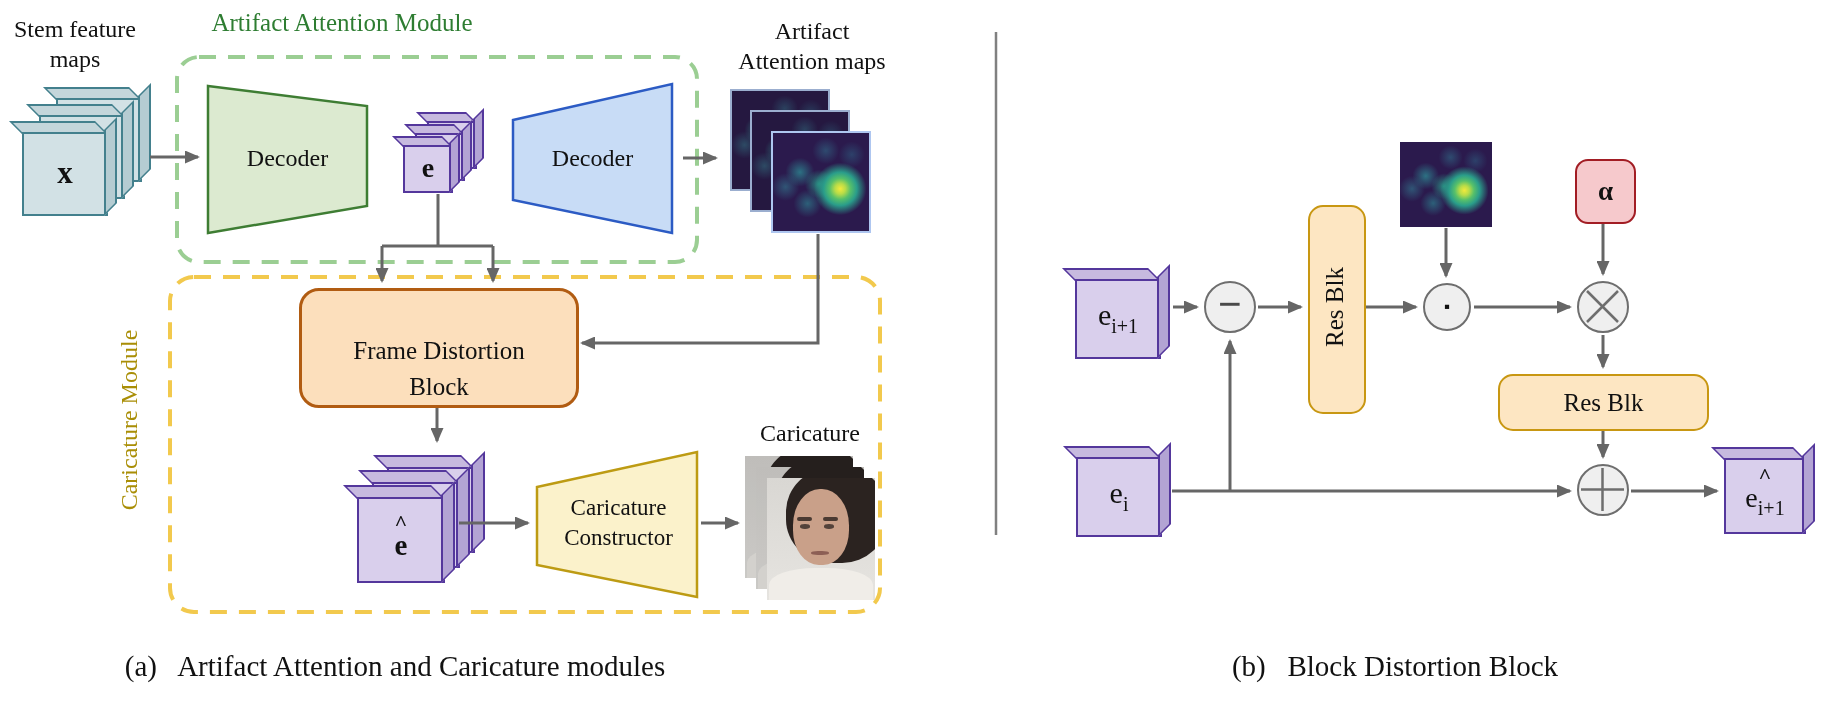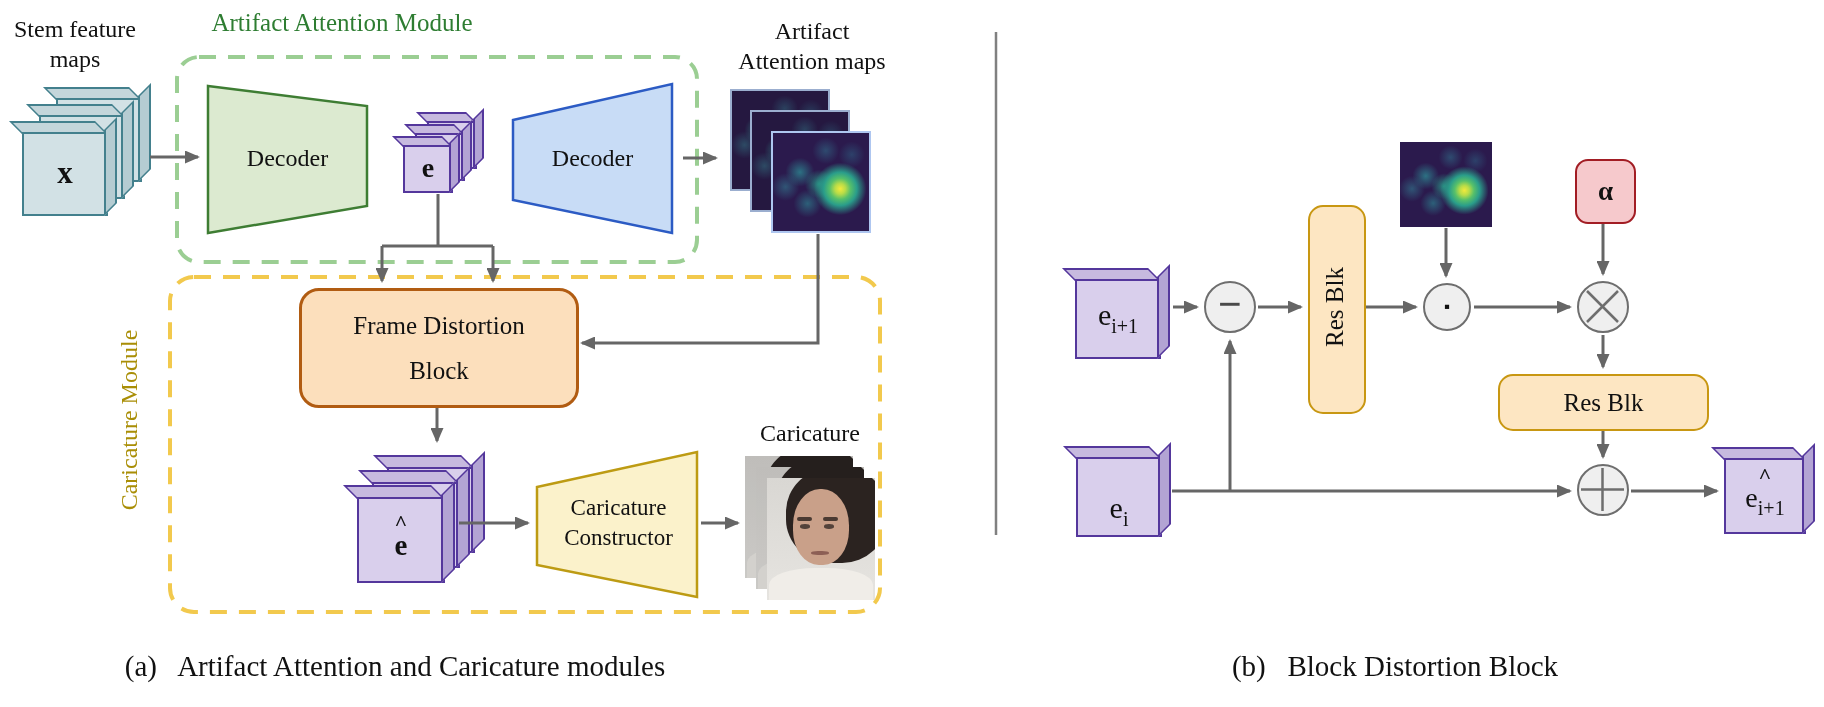--- a/index.html
+++ b/index.html
@@ -26,21 +26,21 @@
   .heatmap{background:
     radial-gradient(circle at 70% 57%, #f2ea3c 0%, #b8dc48 6%, #57c06a 12%, #2a9d8a 19%, rgba(42,157,138,0) 30%),
     radial-gradient(circle at 48% 52%, rgba(42,157,138,.85) 0%, rgba(42,157,138,0) 20%),
     radial-gradient(circle at 28% 40%, rgba(45,135,145,.8) 0%, rgba(45,135,145,0) 16%),
     radial-gradient(circle at 36% 72%, rgba(45,125,140,.7) 0%, rgba(45,125,140,0) 15%),
     radial-gradient(circle at 13% 55%, rgba(50,110,135,.7) 0%, rgba(50,110,135,0) 14%),
     radial-gradient(circle at 55% 18%, rgba(48,100,130,.65) 0%, rgba(48,100,130,0) 14%),
     radial-gradient(circle at 82% 22%, rgba(46,90,125,.6) 0%, rgba(46,90,125,0) 12%),
     var(--heat_bg,#2b1a4d);}
   .mapcard{box-sizing:border-box;border:2px solid var(--map_border,#aec6f0);}
-  .fdb{background:var(--fdb_fill);border:3px solid var(--fdb_border);border-radius:20px;font-size:25px;line-height:45px;}
+  .fdb{background:var(--fdb_fill);border:3px solid var(--fdb_border);border-radius:20px;font-size:25px;line-height:36px;align-items:flex-end;}
   .resblk{background:var(--res_fill);border:2.5px solid var(--res_border);border-radius:15px;font-size:25px;}
   .alphabox{background:var(--alpha_fill);border:2.5px solid var(--alpha_border);border-radius:13px;font-size:27px;font-weight:bold;}
 
   .opcircle{box-sizing:border-box;width:52px;height:52px;border-radius:50%;
     background:var(--circle_fill);border:2.5px solid var(--circle_border);}
   .opcircle svg{position:absolute;left:0;top:0;}
 
   .facecard{box-sizing:border-box;width:108px;height:122px;overflow:hidden;position:absolute;
     background:linear-gradient(#d9d7d3,#e6e4e0);}
   .facecard .hair{position:absolute;left:18%;top:-8%;width:92%;height:78%;background:#2b2320;border-radius:46% 42% 44% 46%;}
@@ -221,21 +221,21 @@
     </div>
 
   <div class="abs opcircle" style="left:1577px;top:464px;">
     <svg width="47" height="47" viewBox="0 0 47 47">
       <line x1="23.5" y1="2" x2="23.5" y2="45" stroke="#6e6e6e" stroke-width="2.5"></line>
       <line x1="2" y1="23.5" x2="45" y2="23.5" stroke="#6e6e6e" stroke-width="2.5"></line>
     </svg>
   </div>
 
   <div class="card3d purp" style="--ext:9px;left:1076px;top:455px;width:86px;height:82px;"></div>
-  <div class="abs ctr" style="left:1076px;top:470px;width:86px;height:82px;font-size:30px;">
+  <div class="abs ctr" style="left:1076px;top:455px;width:86px;height:82px;font-size:30px;">
     <span><span>e</span><span class="sub">i</span></span>
   </div>
 
   <div class="card3d purp" style="--ext:9px;left:1724px;top:456px;width:82px;height:78px;"></div>
   <div class="abs ctr" style="left:1724px;top:456px;width:82px;height:78px;">
     <span><span class="hat">^</span><span style="font-size:28px;">e</span><span class="sub">i+1</span></span>
   </div>
 
   <div class="abs caption" style="left:1145px;top:650px;width:500px;">(b)   Block Distortion Block</div>
 

